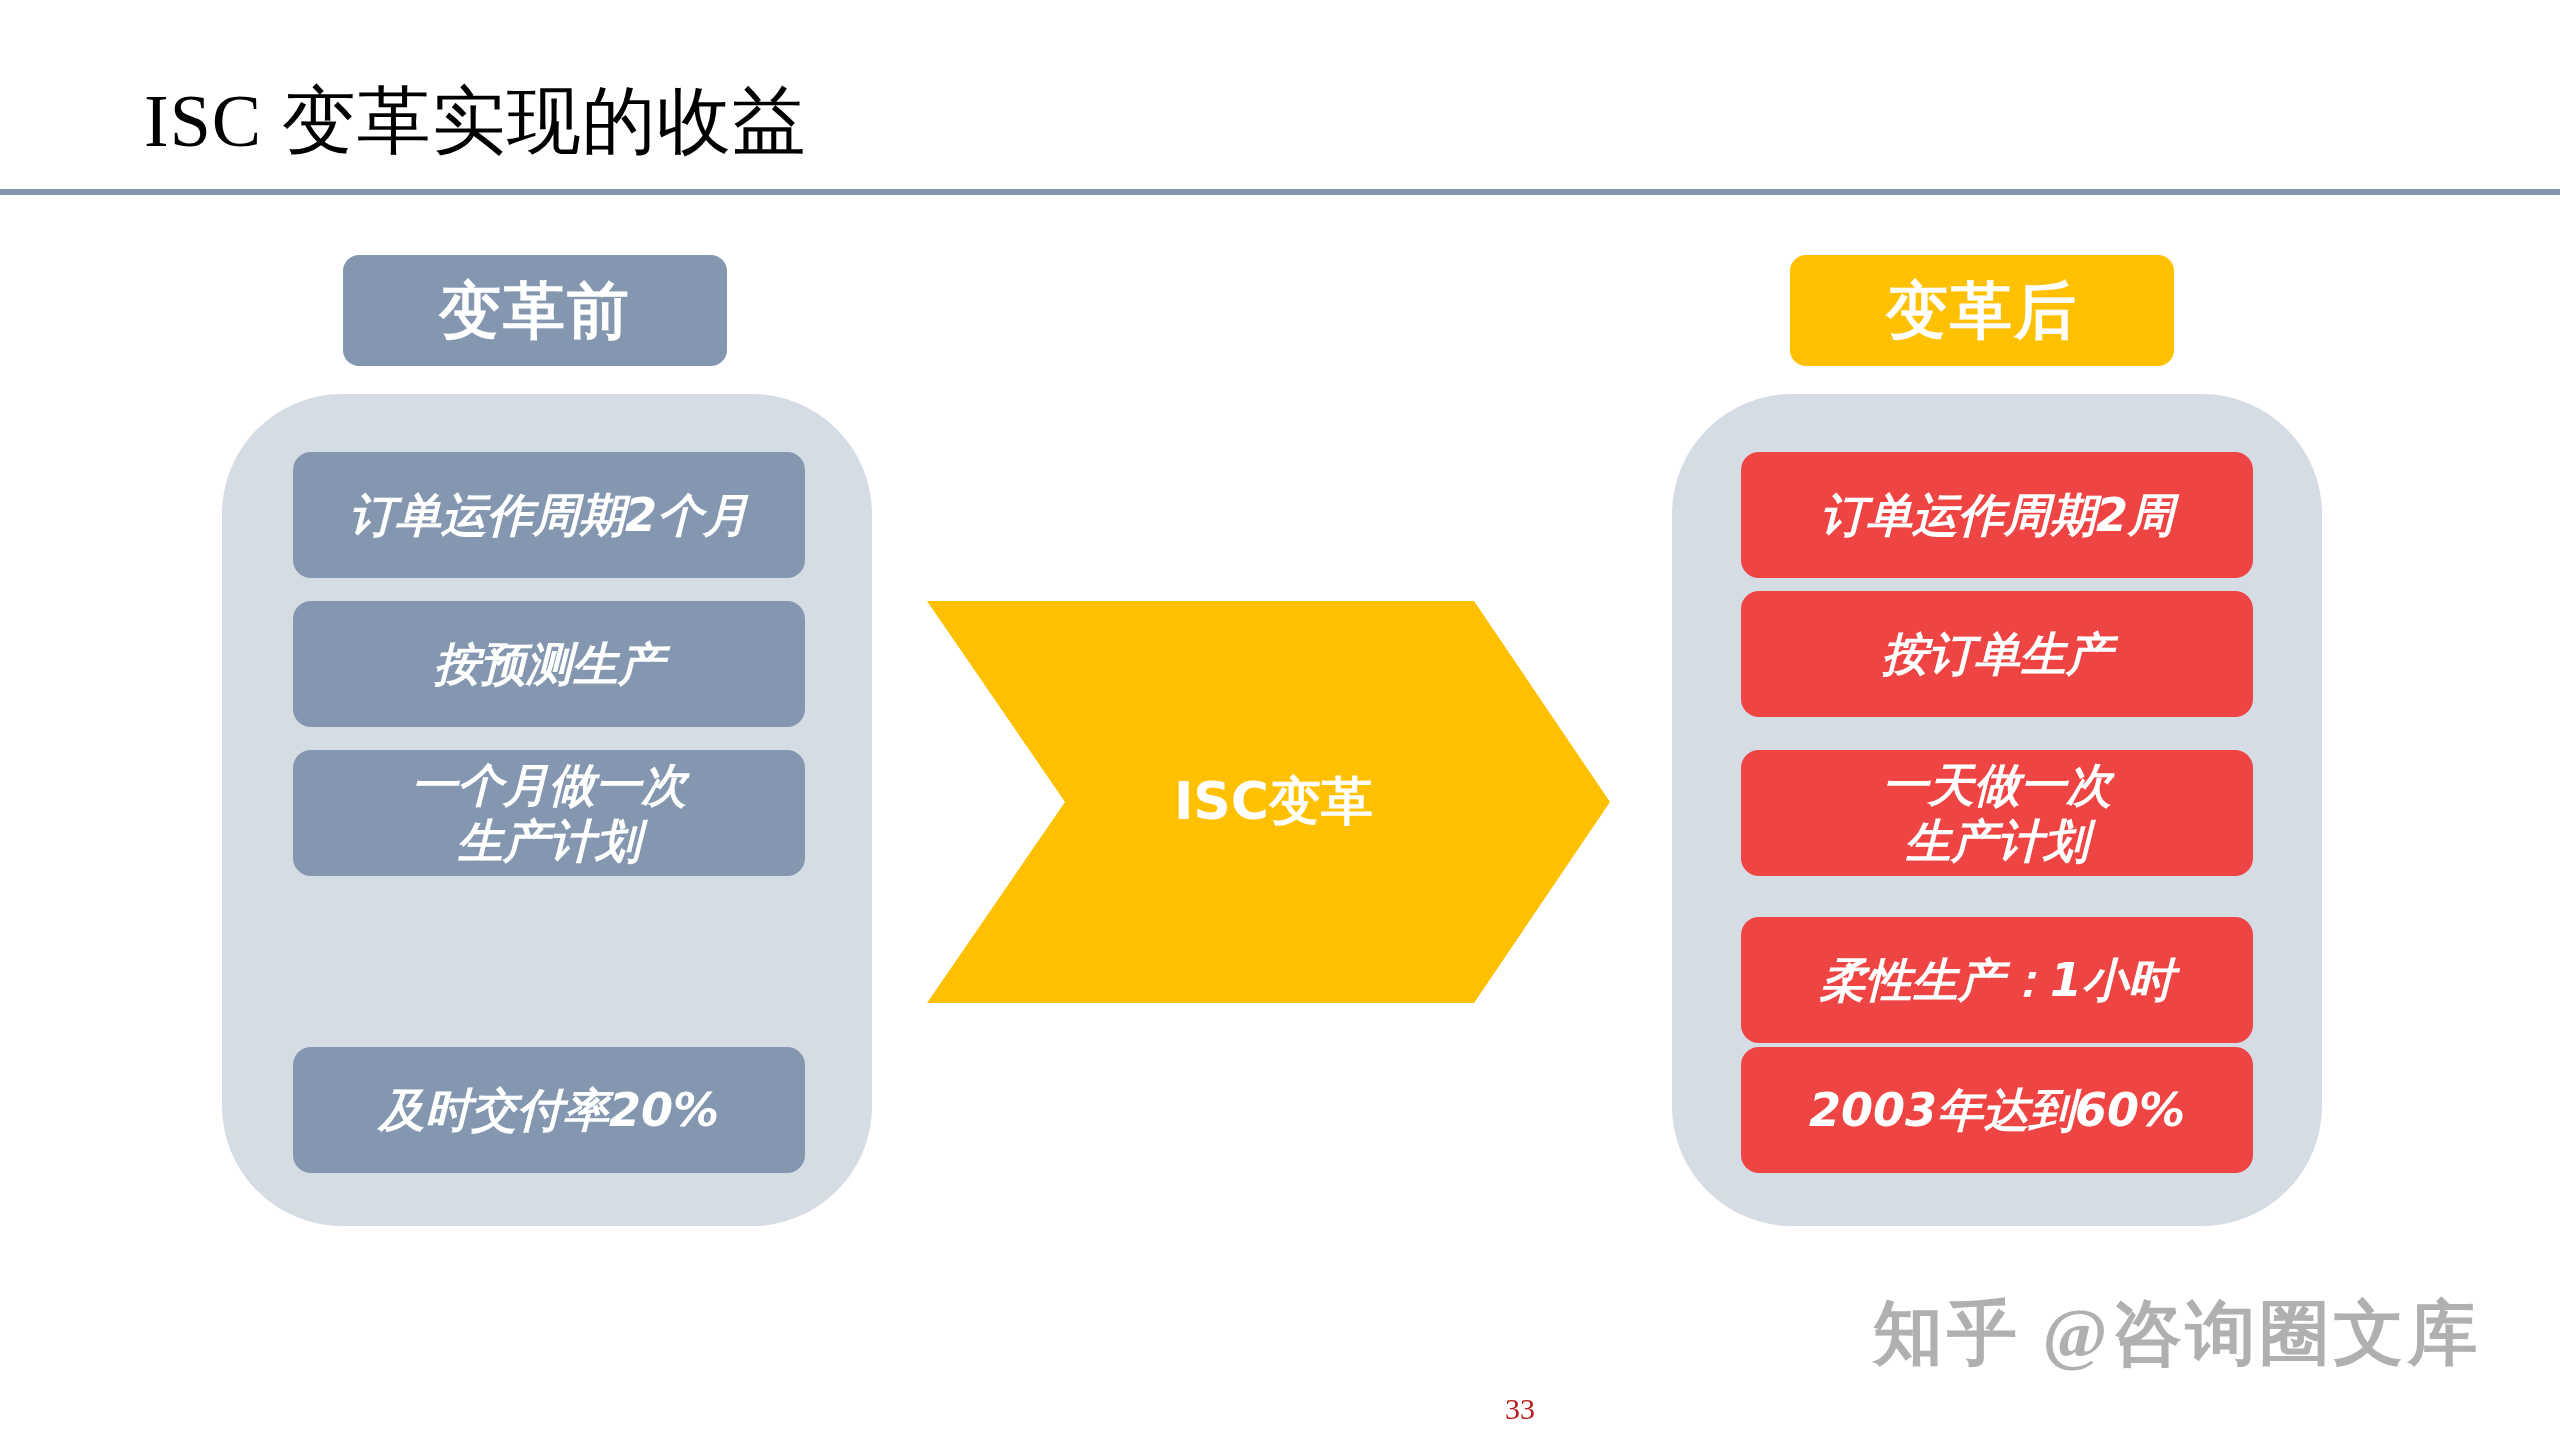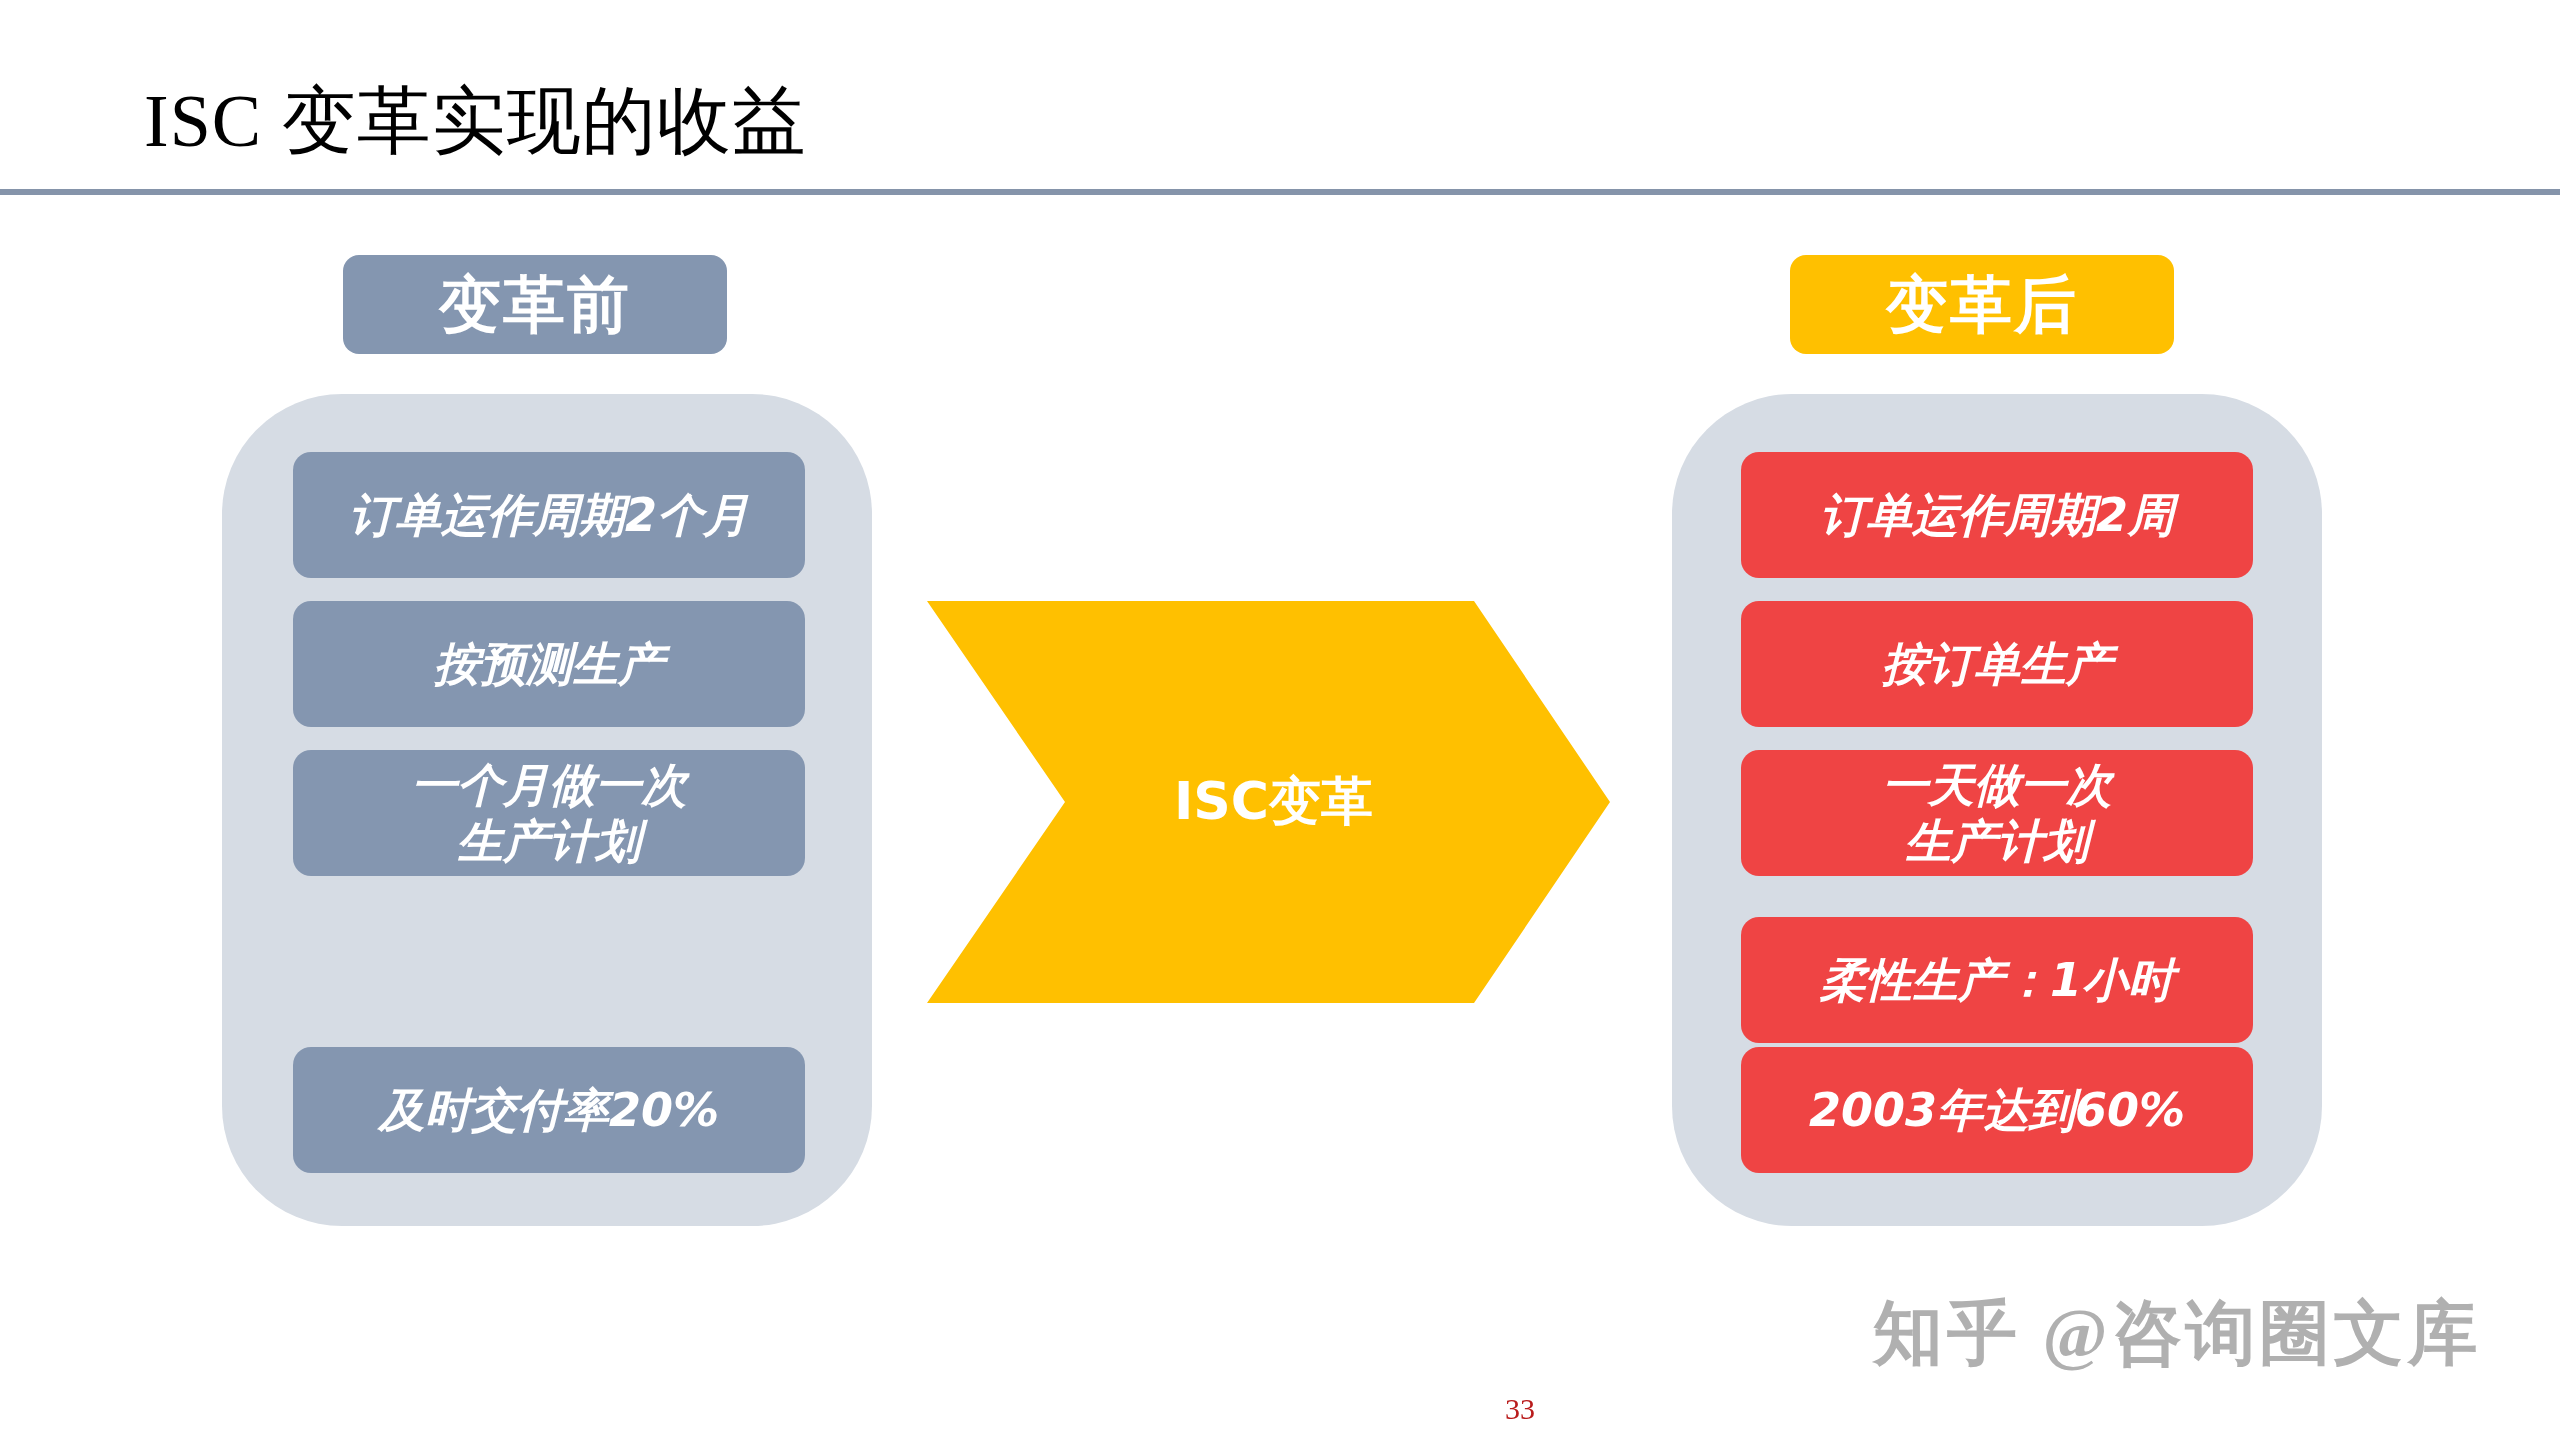--- a/index.html
+++ b/index.html
@@ -12,21 +12,21 @@
     position:absolute; left:144px; top:76px;
     font-size:74px; line-height:90px; color:#000000;
     font-family:Liberation Serif, serif;
     white-space:nowrap; letter-spacing:1px;
   }
   .title-rule {
     position:absolute; left:0; top:189px; width:2560px; height:6px;
     background:#8594aa;
   }
   .col-header {
-    position:absolute; top:255px; width:384px; height:99px;
+    position:absolute; top:255px; width:384px; height:111px;
     border-radius:16px; color:#fff; font-weight:bold;
     font-size:62px; display:flex; align-items:center; justify-content:center;
     letter-spacing:2px;
   }
   .col-header.before { left:343px; background:#8496b0; }
   .col-header.after  { left:1790px; background:#ffc000; }
   .panel {
     position:absolute; top:394px; width:650px; height:832px;
     background:#d6dce4; border-radius:120px;
   }
@@ -87,21 +87,21 @@
     <polygon points="0,0 547,0 683,201 547,402 0,402 138,201" fill="#ffc000"></polygon>
   </svg>
   <div class="arrow-label">ISC变革</div>
 </div>
 
 <div class="col-header after">变革后</div>
 <div class="panel after">
   <div class="item" style="top:58px">
     <span>订单运作周期2周</span>
   </div>
-  <div class="item" style="top:207px">
+  <div class="item" style="top:197px">
     <span>按订单生产</span>
   </div>
   <div class="item" style="top:356px">
     <span>一天做一次</span>
     <span>生产计划</span>
   </div>
   <div class="item" style="top:523px">
     <span>柔性生产：1小时</span>
   </div>
   <div class="item" style="top:653px">

